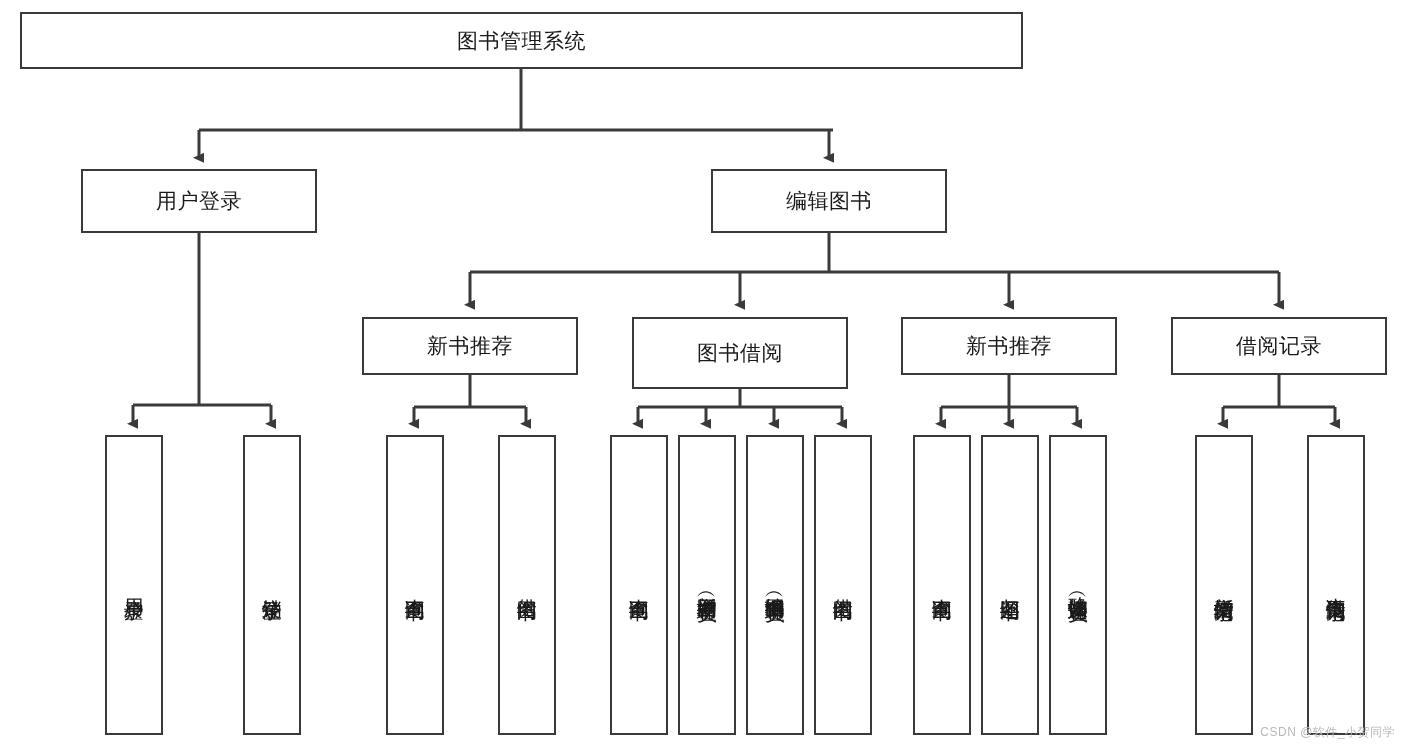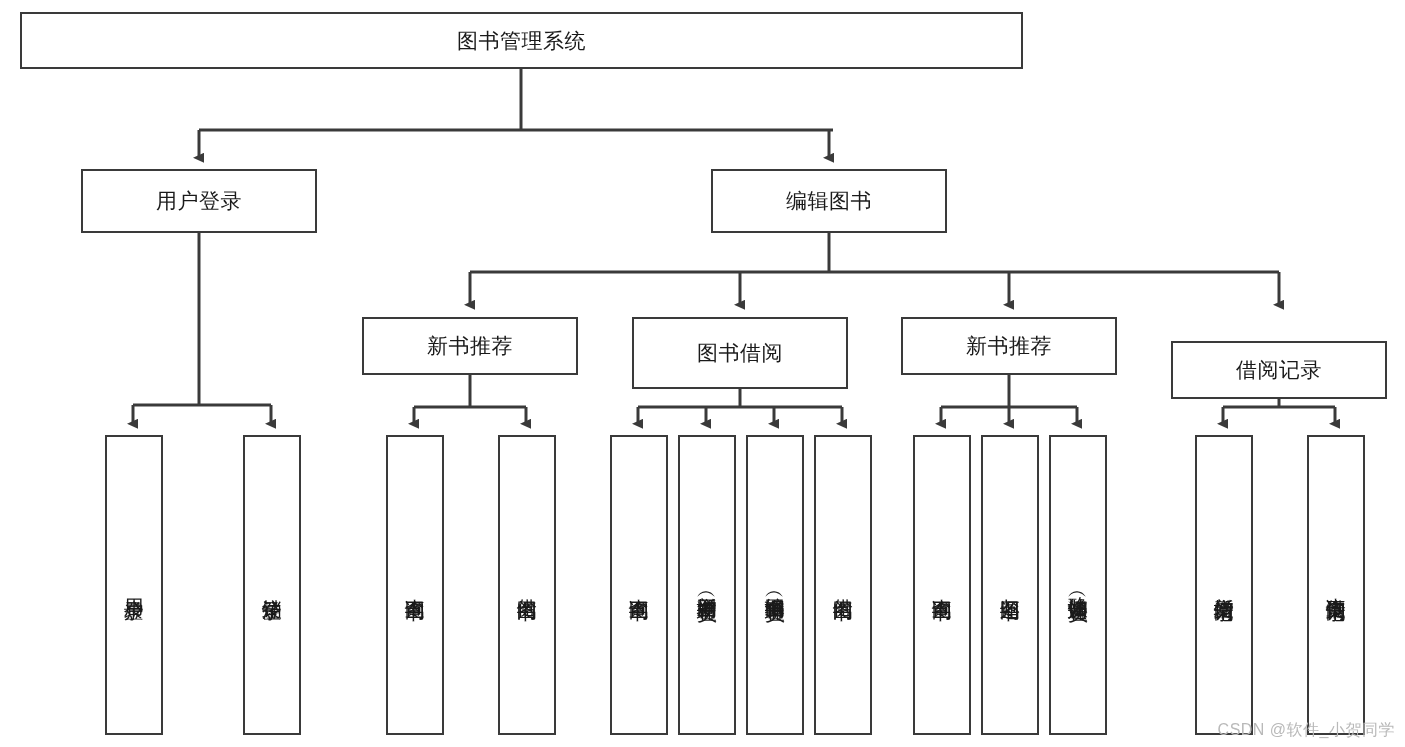--- a/index.html
+++ b/index.html
@@ -54,21 +54,21 @@
     padding: 4px 0;
   }
   .node-v .vlabel {
     writing-mode: vertical-rl;
     text-orientation: upright;
   }
   #watermark {
     position: absolute;
     right: 10px;
     bottom: 6px;
-    font-size: 16px;
+    font-size: 12px;
     color: #b9b9b9;
     white-space: nowrap;
     letter-spacing: 0.5px;
   }
 </style>
 </head>
 <body>
 
 <div id="diagram-root">
 
@@ -135,21 +135,21 @@
 
   <div class="node node-h" style="left:362px; top:317px; width:216px; height:58px;">
     <span>新书推荐</span>
   </div>
   <div class="node node-h" style="left:632px; top:317px; width:216px; height:72px;">
     <span>图书借阅</span>
   </div>
   <div class="node node-h" style="left:901px; top:317px; width:216px; height:58px;">
     <span>新书推荐</span>
   </div>
-  <div class="node node-h" style="left:1171px; top:317px; width:216px; height:58px;margin-top:24px;">
+  <div class="node node-h" style="left:1171px; top:317px; width:216px; height:58px;">
     <span>借阅记录</span>
   </div>
 
   <div class="node node-v" style="left:105px; top:435px; width:58px; height:300px;">
     <span class="vlabel">用户登录</span>
   </div>
   <div class="node node-v" style="left:243px; top:435px; width:58px; height:300px;">
     <span class="vlabel">注销登录</span>
   </div>
 

